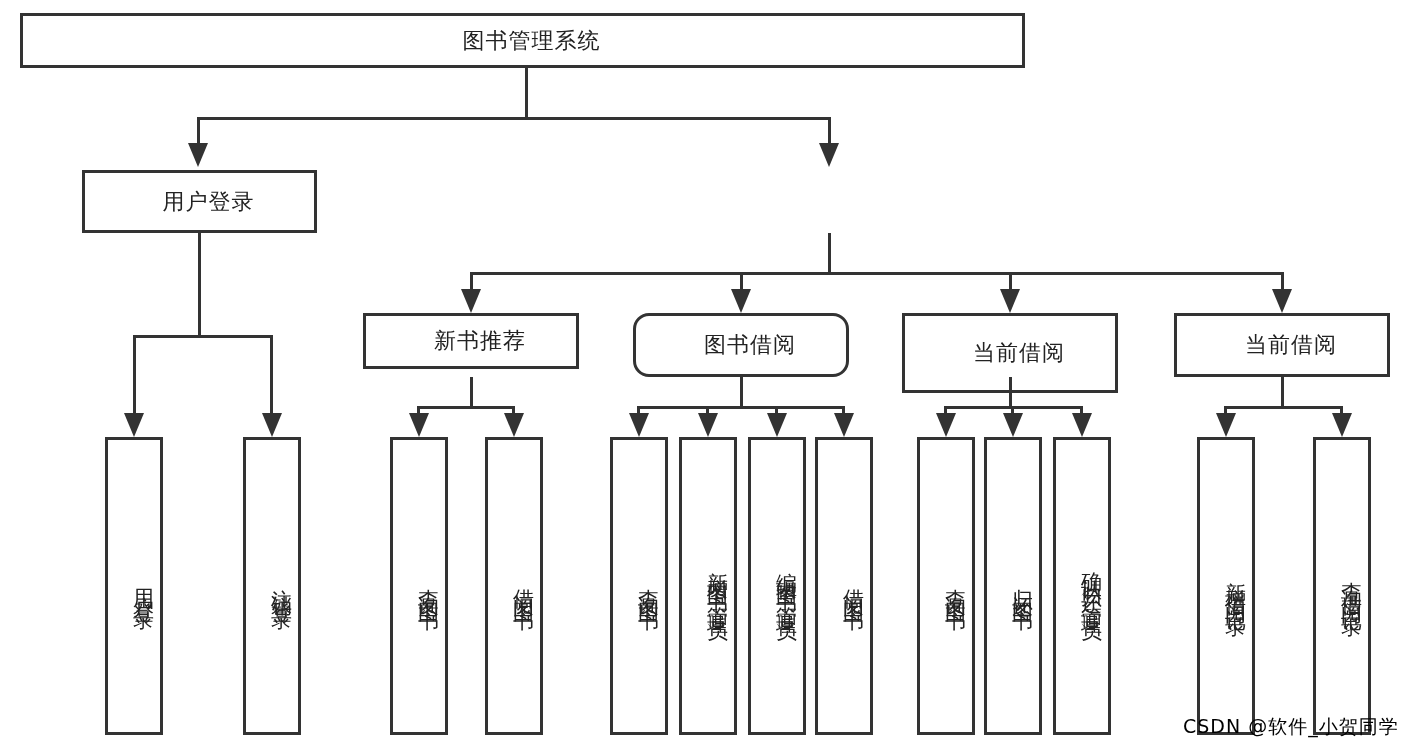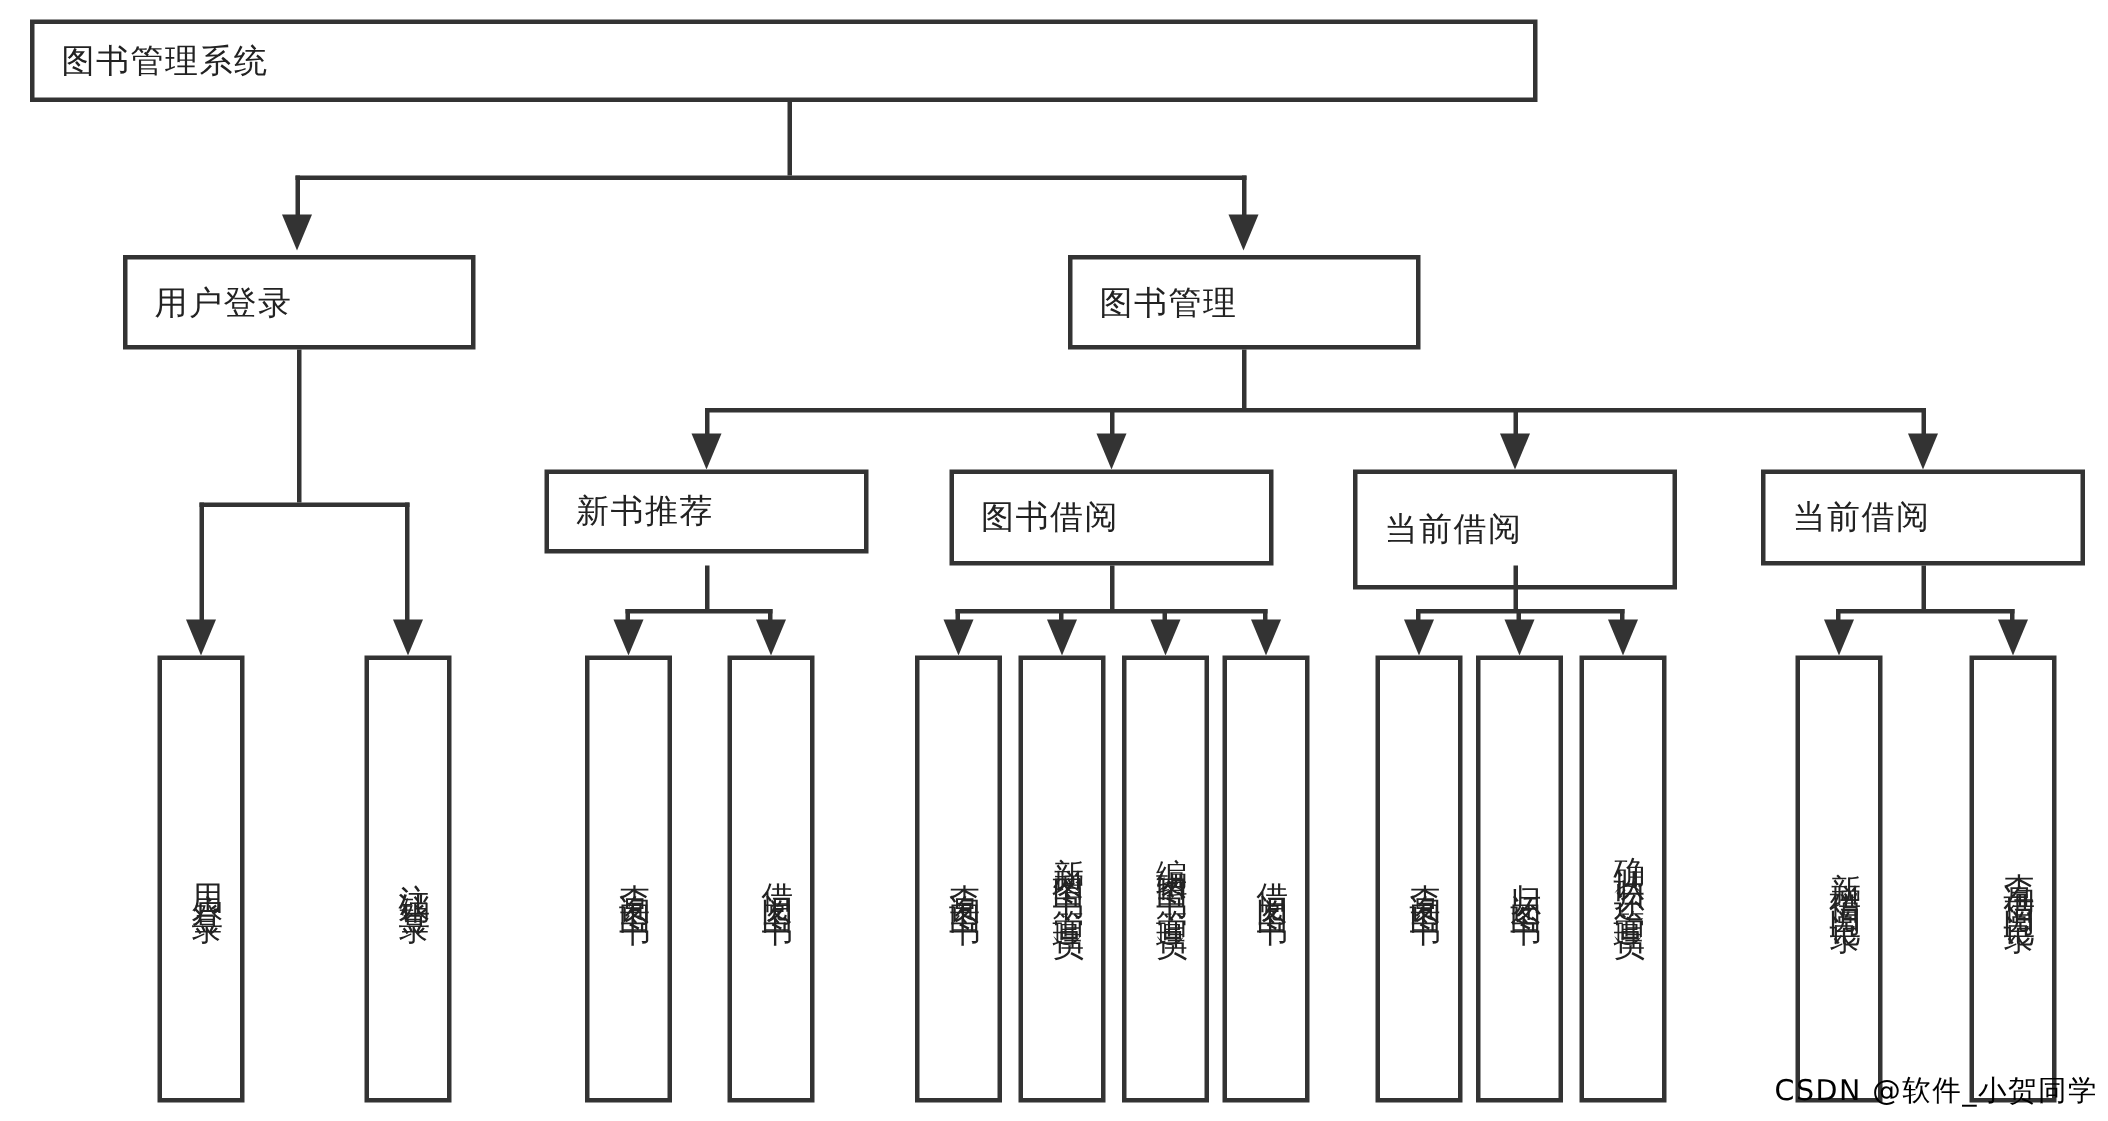--- a/index.html
+++ b/index.html
@@ -2,21 +2,21 @@
 <html><head>
 <meta charset="utf-8">
 <style>
   html,body{margin:0;padding:0;background:#ffffff;}
   #canvas{
     position:relative;width:1405px;height:747px;background:#ffffff;overflow:hidden;
     font-family:"DejaVu Sans","Liberation Sans",sans-serif;
   }
   .box{
     position:absolute;box-sizing:border-box;background:#ffffff;border:3px solid #333333;
-    display:flex;align-items:center;color:#222222;padding-left:18px;
+    display:flex;align-items:center;justify-content:center;color:#222222;padding-left:18px;
   }
   .hnode{font-size:22px;letter-spacing:1px;}
   .leaf{width:58px;height:298px;top:437px;}
   .leaf .vtext{
     writing-mode:vertical-rl;text-orientation:mixed;
     font-size:21px;letter-spacing:7px;line-height:1.1;color:#222222;white-space:nowrap;
   }
   .vline{position:absolute;width:3px;background:#333333;}
   .hline{position:absolute;height:3px;background:#333333;}
   .arrow{
@@ -41,23 +41,20 @@
   <div class="vline" style="left:525px;top:68px;height:49px;"></div>
   <div class="hline" style="left:197px;top:117px;width:634px;"></div>
   <div class="vline" style="left:197px;top:117px;height:28px;"></div>
   <div class="arrow" style="left:188px;top:143px;"></div>
   <div class="vline" style="left:828px;top:117px;height:28px;"></div>
   <div class="arrow" style="left:819px;top:143px;"></div>
 
   <div class="box hnode" style="left:82px;top:170px;width:235px;height:63px;">
     <span>用户登录</span>
   </div>
-  <div class="box hnode" style="left:712px;top:170px;width:235px;height:63px;">
-    <span>图书管理</span>
-  </div>
 
   <div class="vline" style="left:198px;top:233px;height:102px;"></div>
   <div class="hline" style="left:133px;top:335px;width:140px;"></div>
   <div class="vline" style="left:133px;top:335px;height:80px;"></div>
   <div class="arrow" style="left:124px;top:413px;"></div>
   <div class="vline" style="left:270px;top:335px;height:80px;"></div>
   <div class="arrow" style="left:262px;top:413px;"></div>
 
   <div class="vline" style="left:828px;top:233px;height:39px;"></div>
   <div class="hline" style="left:470px;top:272px;width:814px;"></div>
@@ -66,21 +63,21 @@
   <div class="vline" style="left:740px;top:272px;height:18px;"></div>
   <div class="arrow" style="left:731px;top:289px;"></div>
   <div class="vline" style="left:1009px;top:272px;height:18px;"></div>
   <div class="arrow" style="left:1000px;top:289px;"></div>
   <div class="vline" style="left:1281px;top:272px;height:18px;"></div>
   <div class="arrow" style="left:1272px;top:289px;"></div>
 
   <div class="box hnode" style="left:363px;top:313px;width:216px;height:56px;">
     <span>新书推荐</span>
   </div>
-  <div class="box hnode" style="left:633px;top:313px;width:216px;height:64px;">
+  <div class="box hnode" style="left:633px;top:313px;width:216px;height:64px;border-radius:16px;">
     <span>图书借阅</span>
   </div>
   <div class="box hnode" style="left:902px;top:313px;width:216px;height:80px;">
     <span>当前借阅</span>
   </div>
   <div class="box hnode" style="left:1174px;top:313px;width:216px;height:64px;">
     <span>当前借阅</span>
   </div>
 
   <div class="vline" style="left:470px;top:377px;height:29px;"></div>

